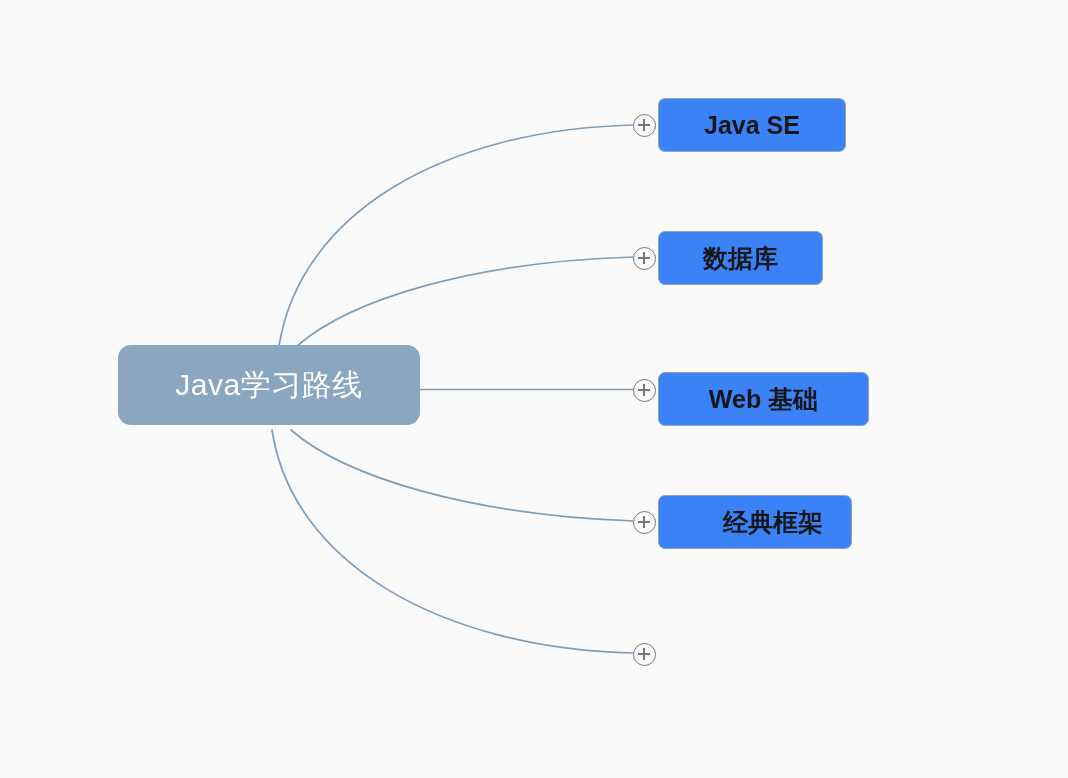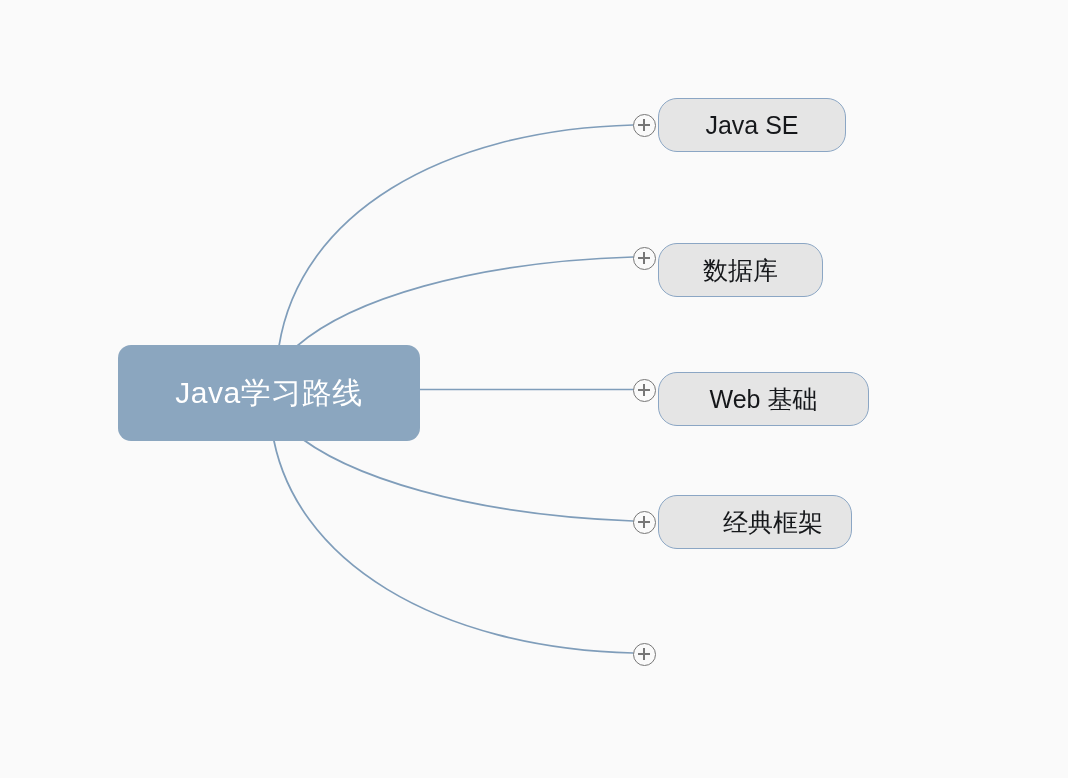--- a/index.html
+++ b/index.html
@@ -33,26 +33,27 @@
   }
   .root-node {
     background: #8ba6bf;
     border-radius: 13px;
     color: #ffffff;
     font-size: 30px;
     letter-spacing: 0.5px;
     white-space: nowrap;
   }
   .branch-node {
-    background: #e5e5e5;
+    background: #3b82f6;
     border: 1.6px solid #8ba6c4;
-    border-radius: 19px;
+    border-radius: 7px;
     color: #15171a;
     font-size: 25px;
     white-space: nowrap;
+    font-weight: bold;
   }
   .branch-label {
     display: block;
     line-height: 1;
   }
   .root-label {
     display: block;
     line-height: 1;
   }
   .expander {
@@ -91,31 +92,31 @@
   <svg id="edges" viewBox="0 0 1068 778" xmlns="http://www.w3.org/2000/svg">
     <g fill="none" stroke="#7f9dba" stroke-width="1.7" stroke-linecap="round">
       <path d="M 279 346 C 300 215 440 130 633 125"></path>
       <path d="M 297 346 C 350 300 470 262 633 257"></path>
       <line x1="420" y1="389.5" x2="633" y2="389.5"></line>
       <path d="M 291 430 C 345 477 470 515 633 521"></path>
       <path d="M 272 430 C 292 562 438 648 633 653"></path>
     </g>
   </svg>
 
-  <div class="node root-node" style="left:118px; top:345px; width:302px; height:96px;">
+  <div class="node root-node" style="left:118px; top:345px; width:302px; height:80px;">
     <span class="root-label">Java学习路线</span>
   </div>
 
   <div class="expander" style="left:633px; top:114px;"></div>
   <div class="node branch-node" style="left:658px; top:98px; width:188px; height:54px;">
     <span class="branch-label">Java SE</span>
   </div>
 
   <div class="expander" style="left:633px; top:247px;"></div>
-  <div class="node branch-node" style="left:658px; top:231px; width:165px; height:54px;margin-top:12px;">
+  <div class="node branch-node" style="left:658px; top:231px; width:165px; height:54px;">
     <span class="branch-label">数据库</span>
   </div>
 
   <div class="expander" style="left:633px; top:379px;"></div>
   <div class="node branch-node" style="left:658px; top:372px; width:211px; height:54px;">
     <span class="branch-label">Web 基础</span>
   </div>
 
   <div class="expander" style="left:633px; top:511px;"></div>
   <div class="node branch-node" style="left:658px; top:495px; width:194px; height:54px;padding-left:36px;">

